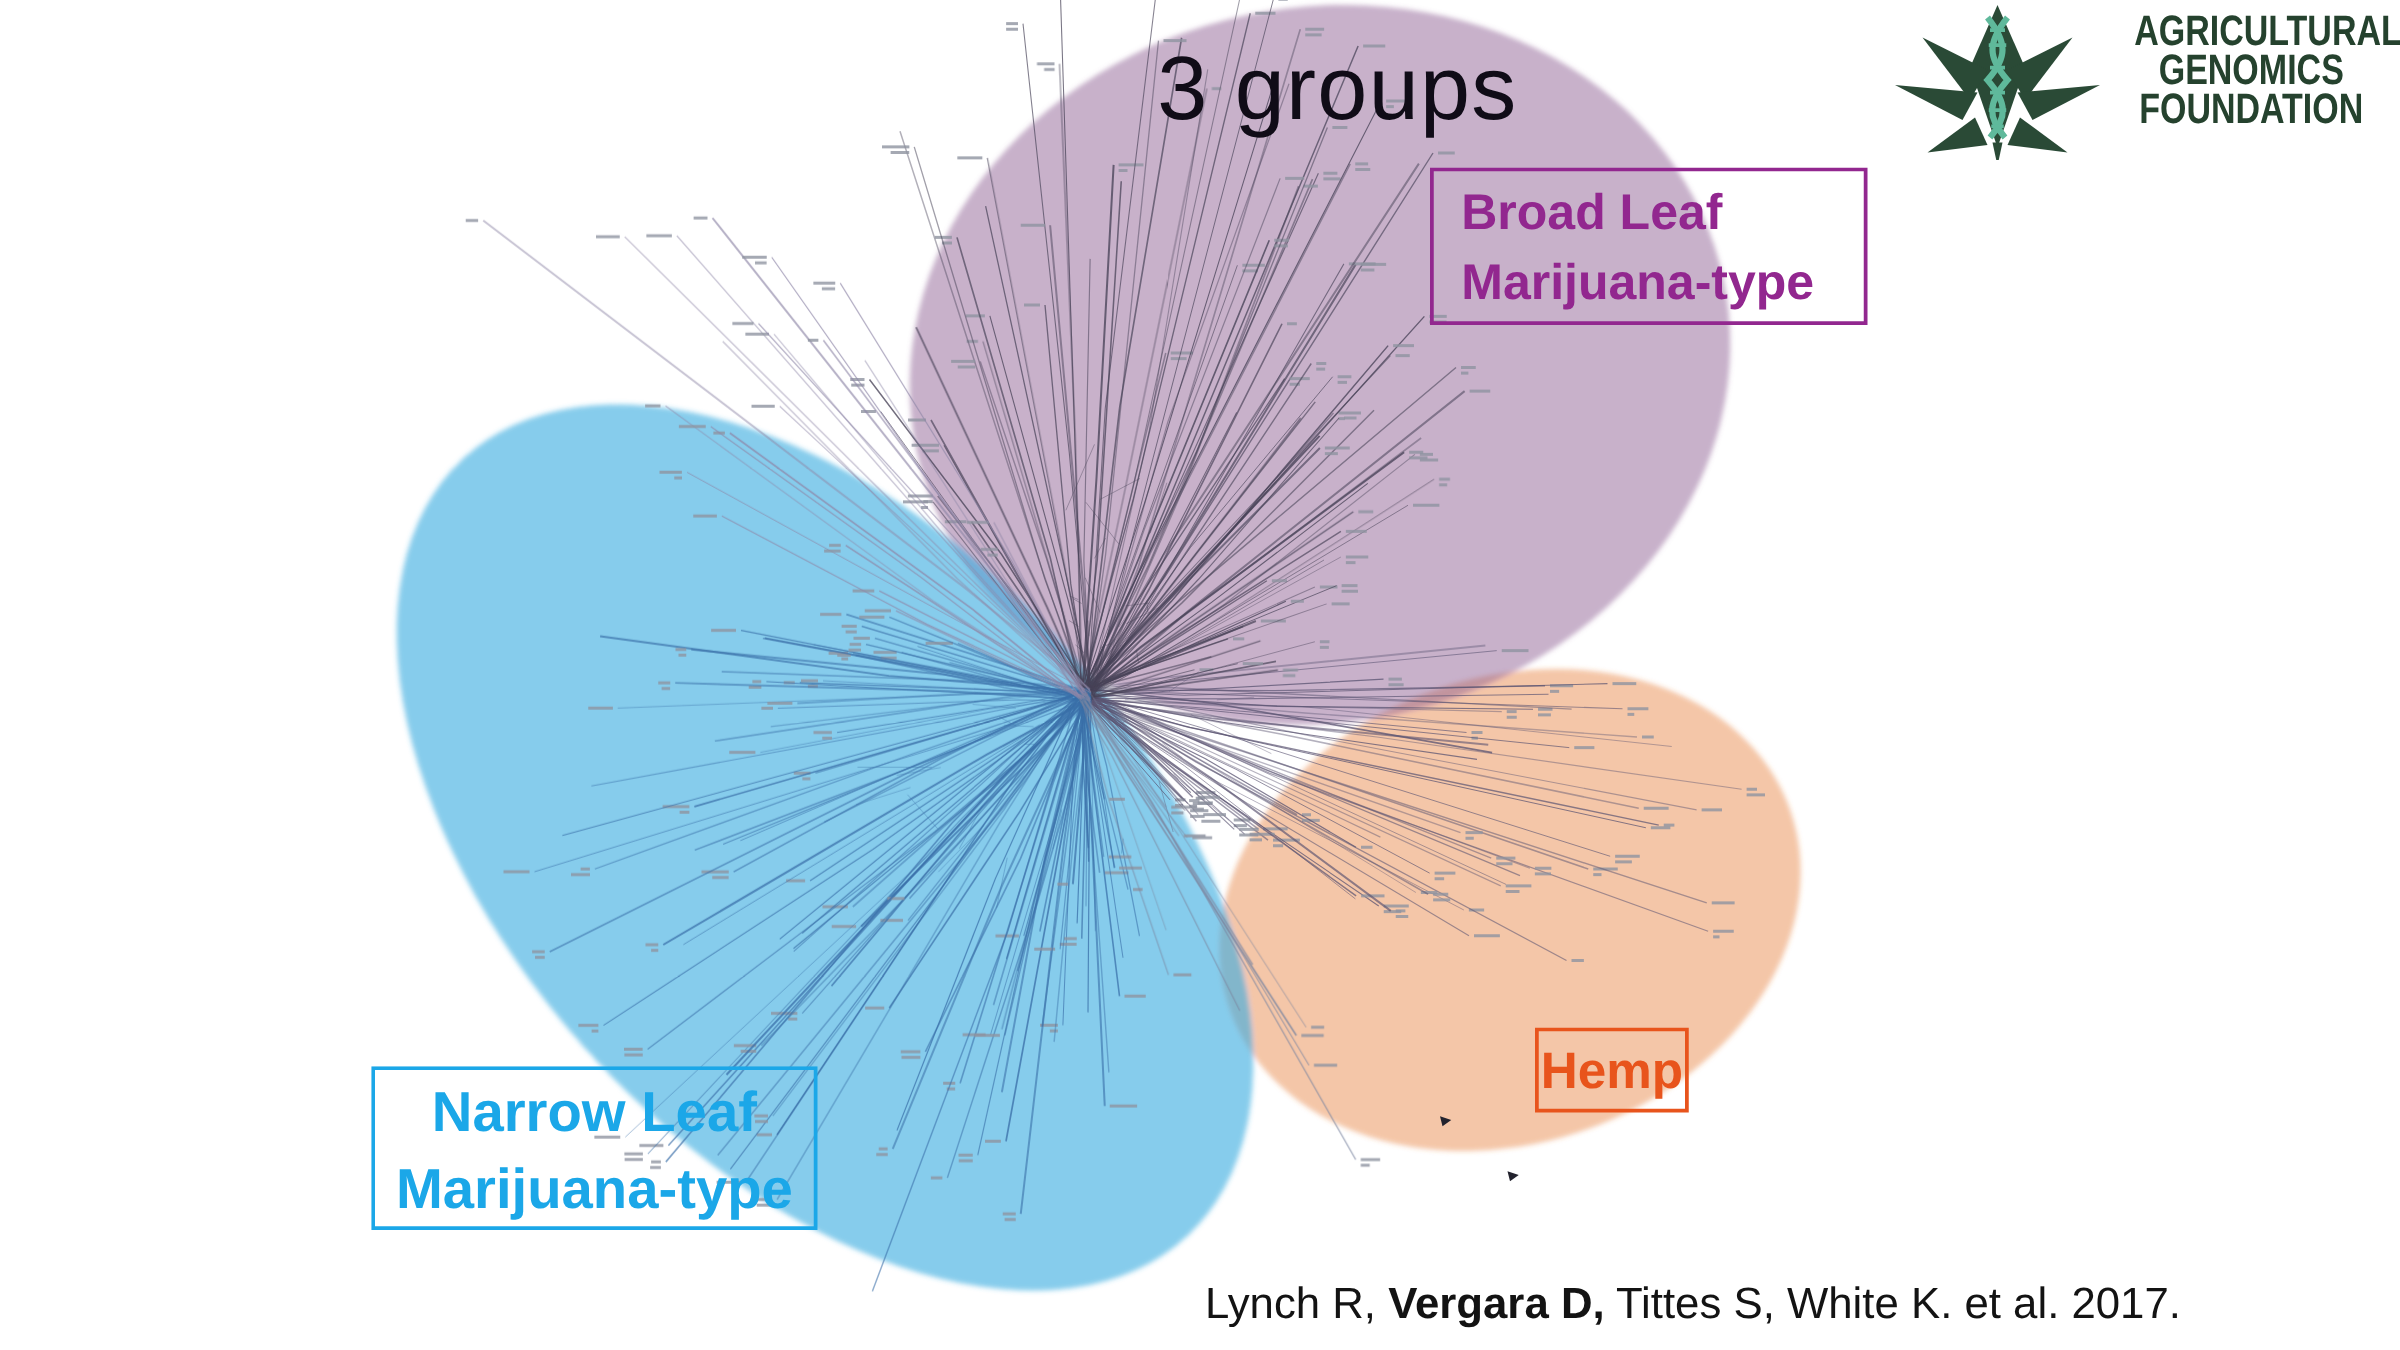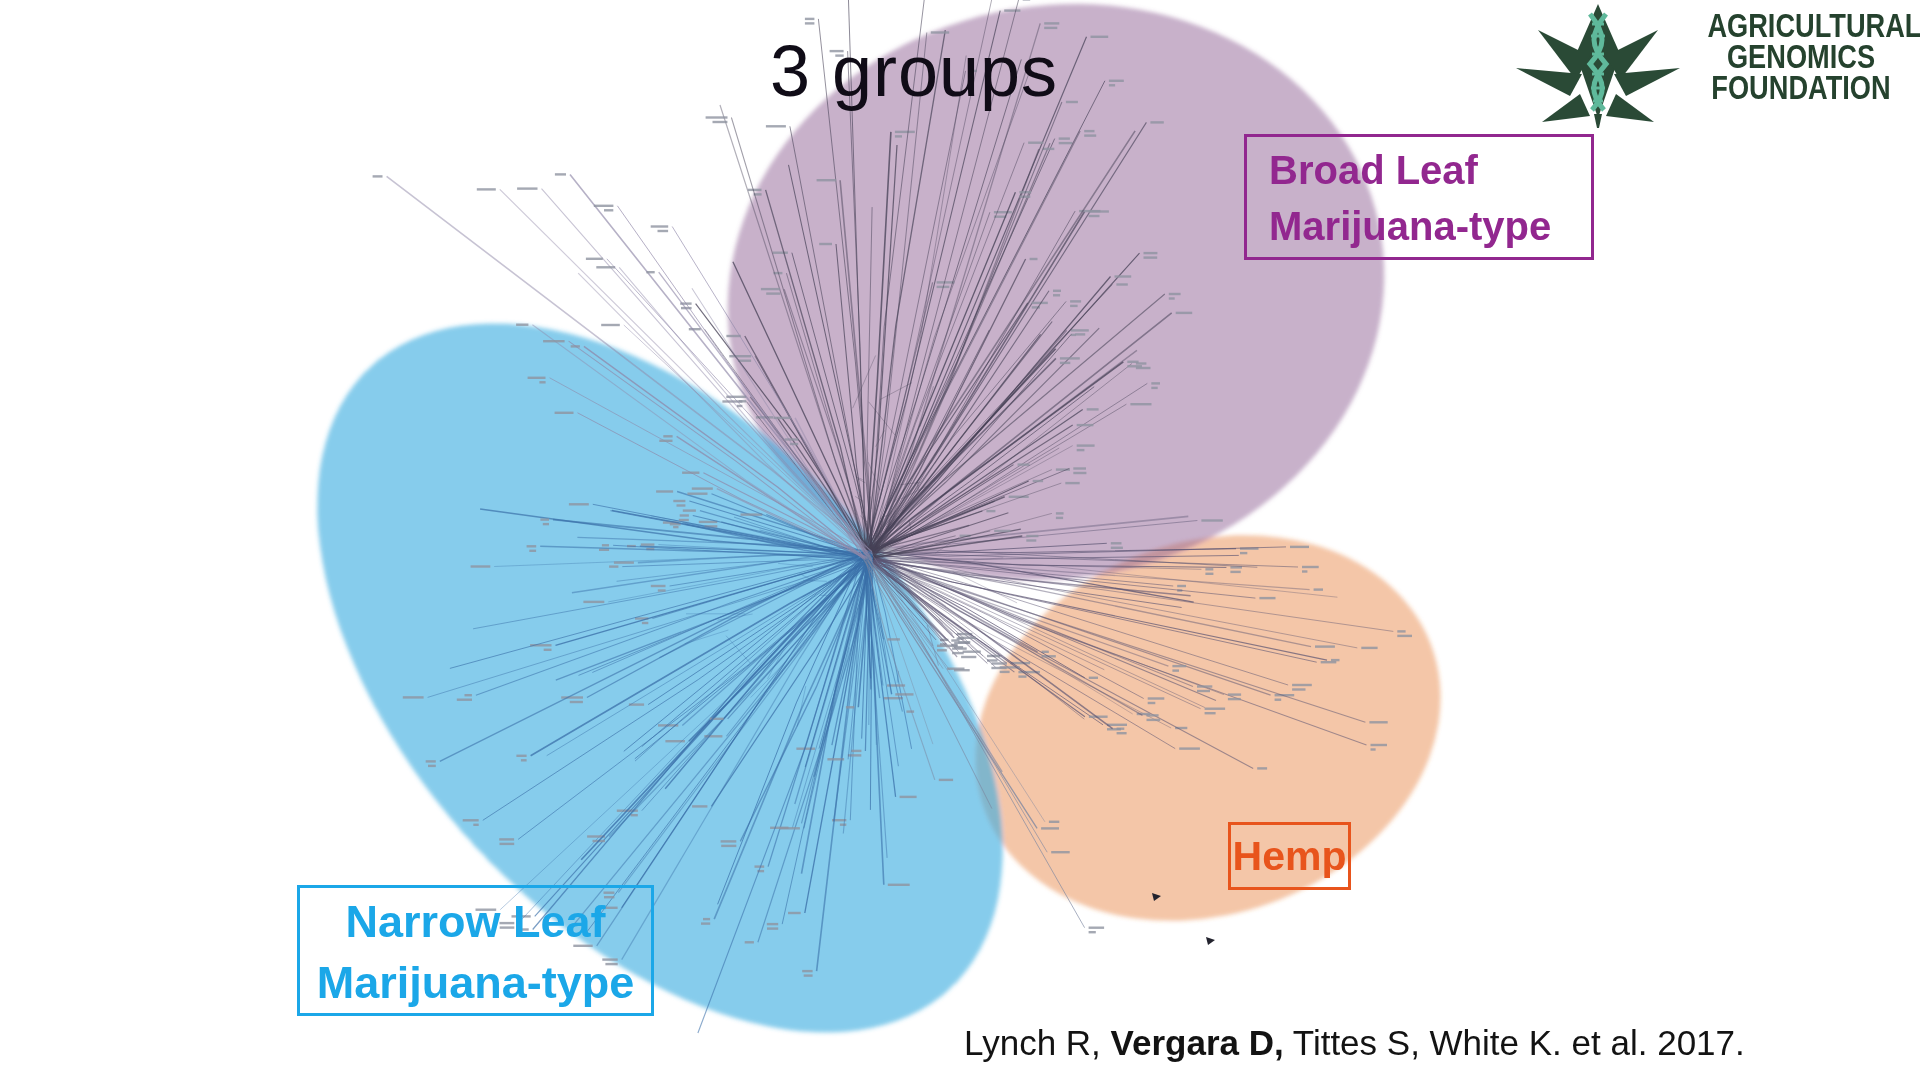--- a/index.html
+++ b/index.html
@@ -1,28 +1,28 @@
 <!DOCTYPE html>
 <html><head>
 <meta charset="utf-8">
 <style>
   html,body{margin:0;padding:0;background:#ffffff;}
   body{width:1920px;height:1080px;position:relative;overflow:hidden;
        font-family:"Liberation Sans",sans-serif;}
   .stage{position:absolute;left:0;top:0;width:1920px;height:1080px;background:#fff;}
   #tree-svg{position:absolute;left:0;top:0;}
 
-  .slide-title{position:absolute;left:614px;top:30px;width:600px;text-align:center;
+  .slide-title{position:absolute;left:614px;top:30px;width:600px;text-align:right;
     font-size:72px;font-weight:400;color:#100c17;letter-spacing:1px;}
 
   .group-box{position:absolute;box-sizing:border-box;font-weight:700;background:transparent;}
-  .broad-box{left:1244px;top:134px;width:350px;height:126px;border:3px solid #92278f;
+  .broad-box{left:1144px;top:134px;width:350px;height:126px;border:3px solid #92278f;
     color:#92278f;font-size:40px;line-height:56px;padding:5px 0 0 22px;}
   .narrow-box{left:297px;top:853px;width:357px;height:131px;border:3px solid #1ba7e8;
-    color:#1ba7e8;font-size:45px;line-height:61px;text-align:center;padding-top:3px;margin-top:32px;}
+    color:#1ba7e8;font-size:45px;line-height:61px;text-align:center;padding-top:3px;}
   .hemp-box{left:1228px;top:822px;width:123px;height:68px;border:3px solid #e8541c;
     color:#e8541c;font-size:41px;line-height:62px;text-align:center;}
 
   .citation{position:absolute;left:964px;top:1023px;font-size:35px;color:#131313;white-space:nowrap;}
   .citation .cite-bold{font-weight:700;}
 
   .logo-leaf{position:absolute;left:1512px;top:2px;}
   .logo-text{position:absolute;left:1684px;top:10px;width:234px;text-align:center;
     font-weight:700;font-size:34px;line-height:31px;color:#25422e;
     transform:scaleX(0.8);transform-origin:50% 0;}

